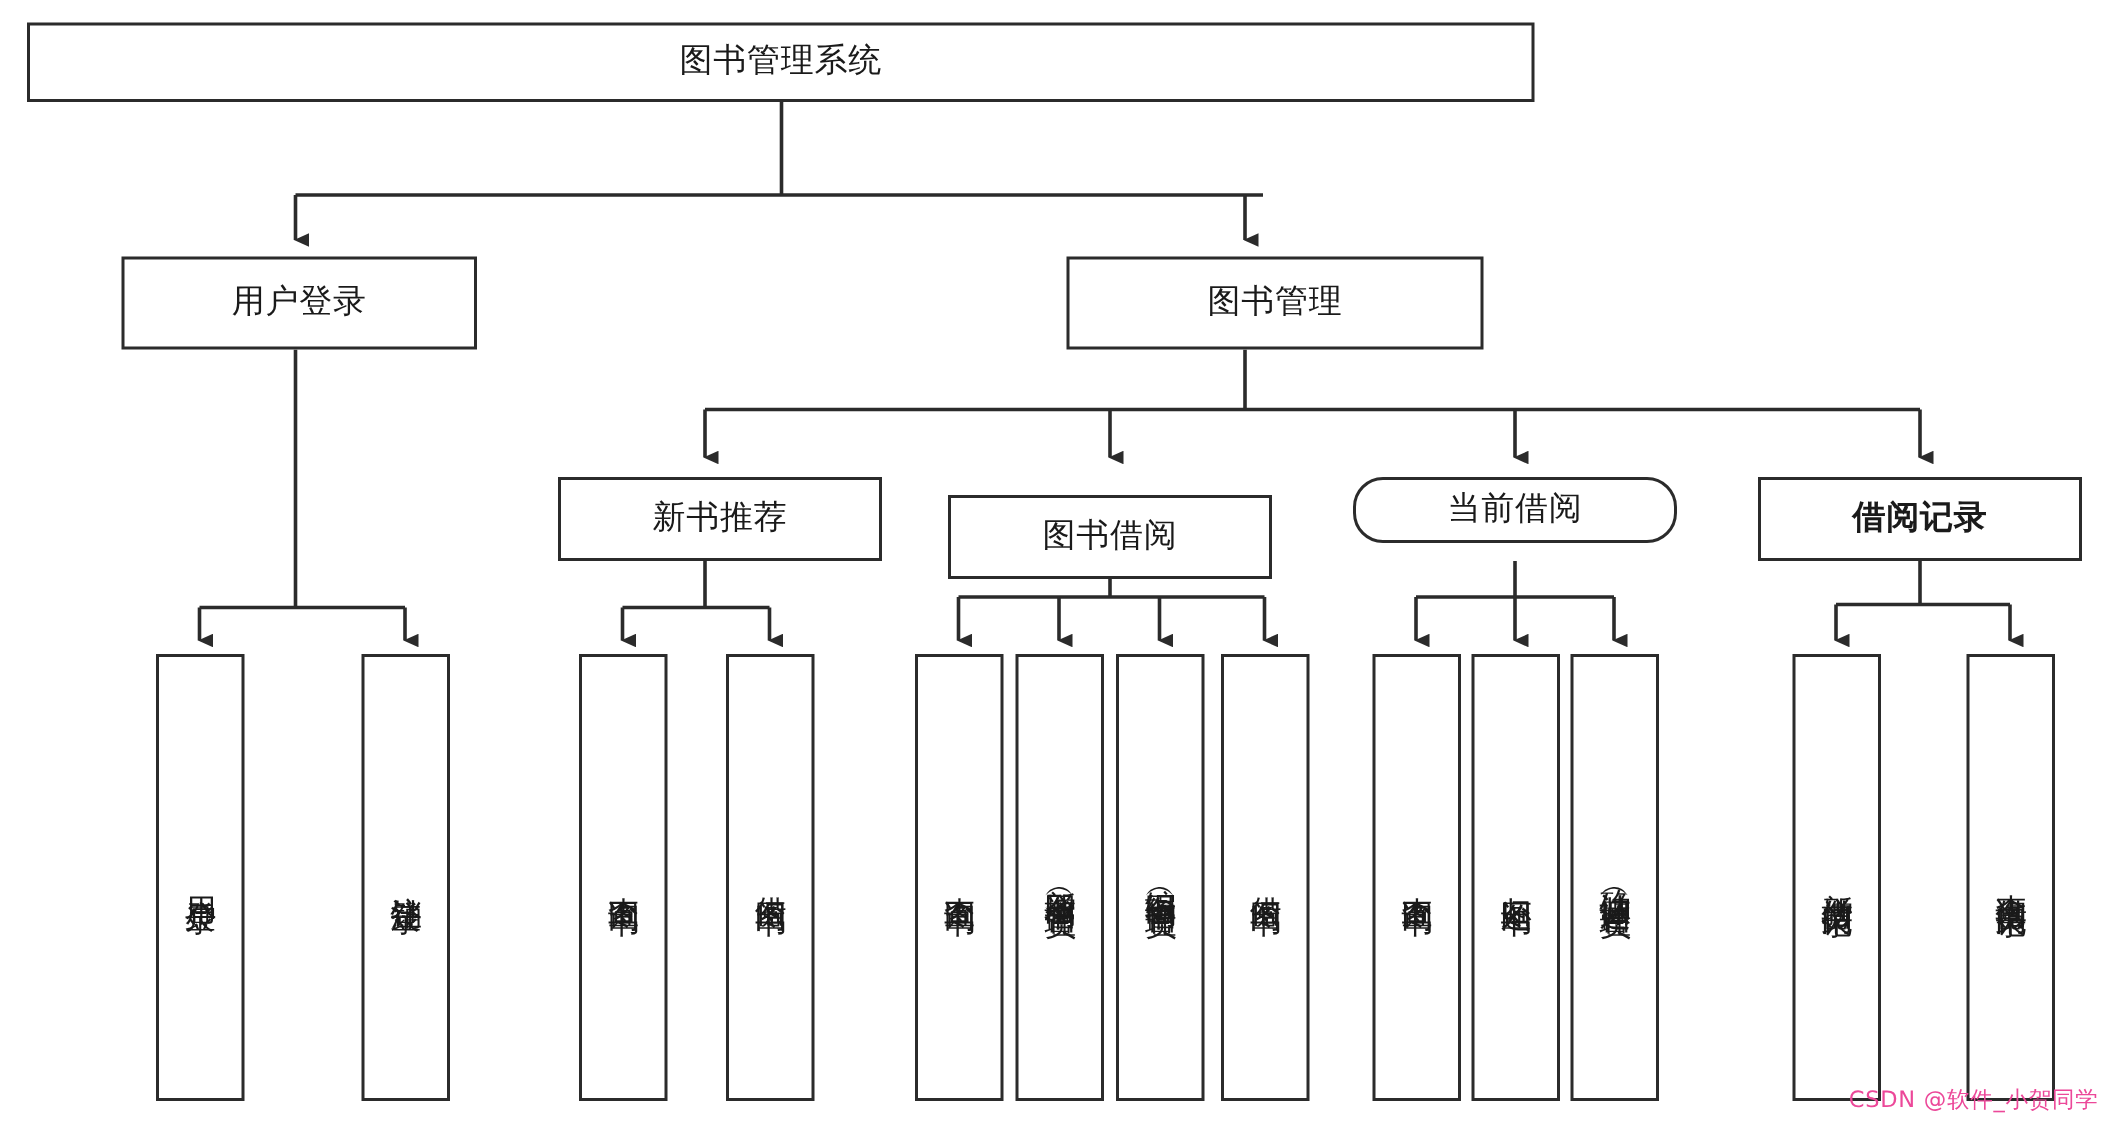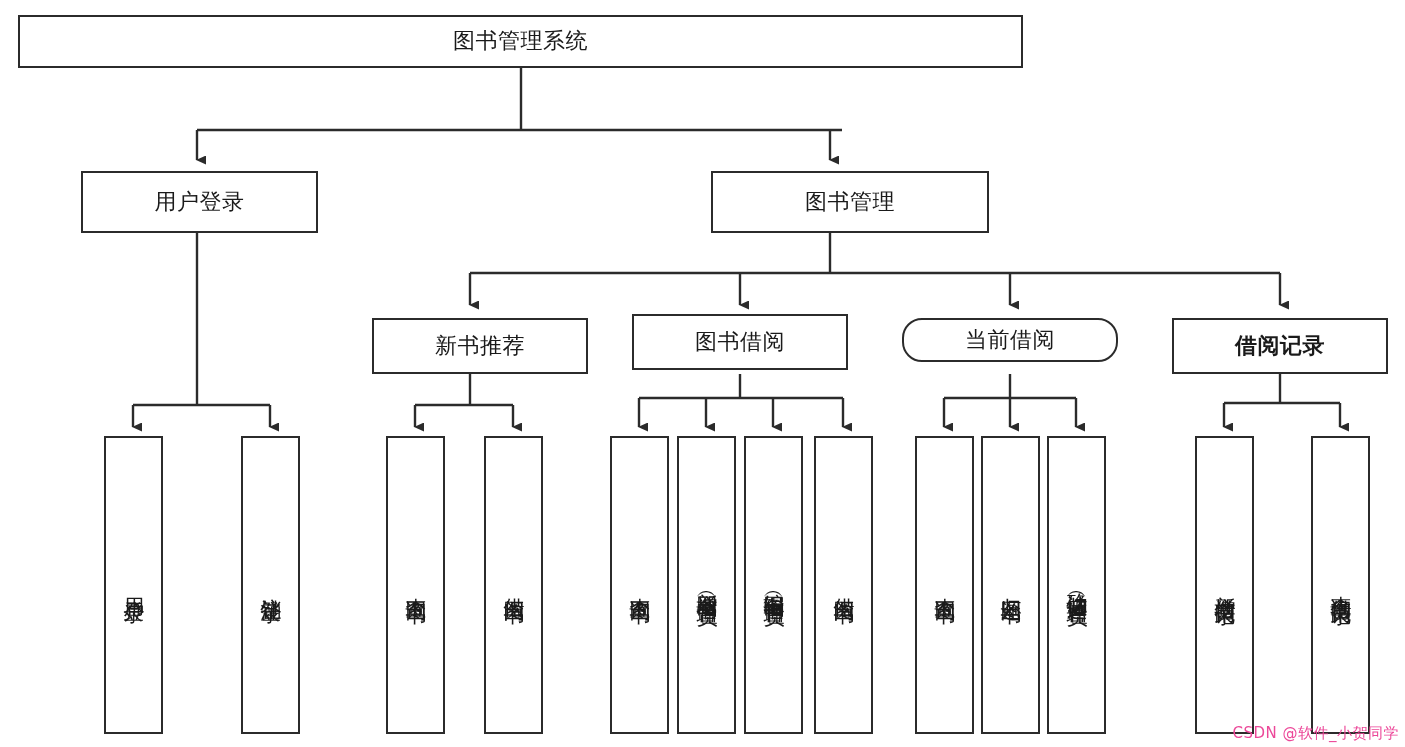--- a/index.html
+++ b/index.html
@@ -79,21 +79,21 @@
   <div class="node horiz" style="left:81px;top:171px;width:237px;height:62px;">
     <span class="lbl">用户登录</span>
   </div>
   <div class="node horiz" style="left:711px;top:171px;width:278px;height:62px;">
     <span class="lbl">图书管理</span>
   </div>
 
   <div class="node horiz" style="left:372px;top:318px;width:216px;height:56px;">
     <span class="lbl">新书推荐</span>
   </div>
-  <div class="node horiz" style="left:632px;top:314px;width:216px;height:56px;">
+  <div class="node horiz" style="left:632px;top:330px;width:216px;height:56px;">
     <span class="lbl">图书借阅</span>
   </div>
   <div class="node horiz" style="left:902px;top:318px;width:216px;height:44px;border-radius:20px;">
     <span class="lbl">当前借阅</span>
   </div>
   <div class="node horiz" style="left:1172px;top:318px;width:216px;height:56px;font-weight:bold;">
     <span class="lbl">借阅记录</span>
   </div>
 
   <div class="node vert" style="left:104px;top:436px;width:59px;height:298px;">

